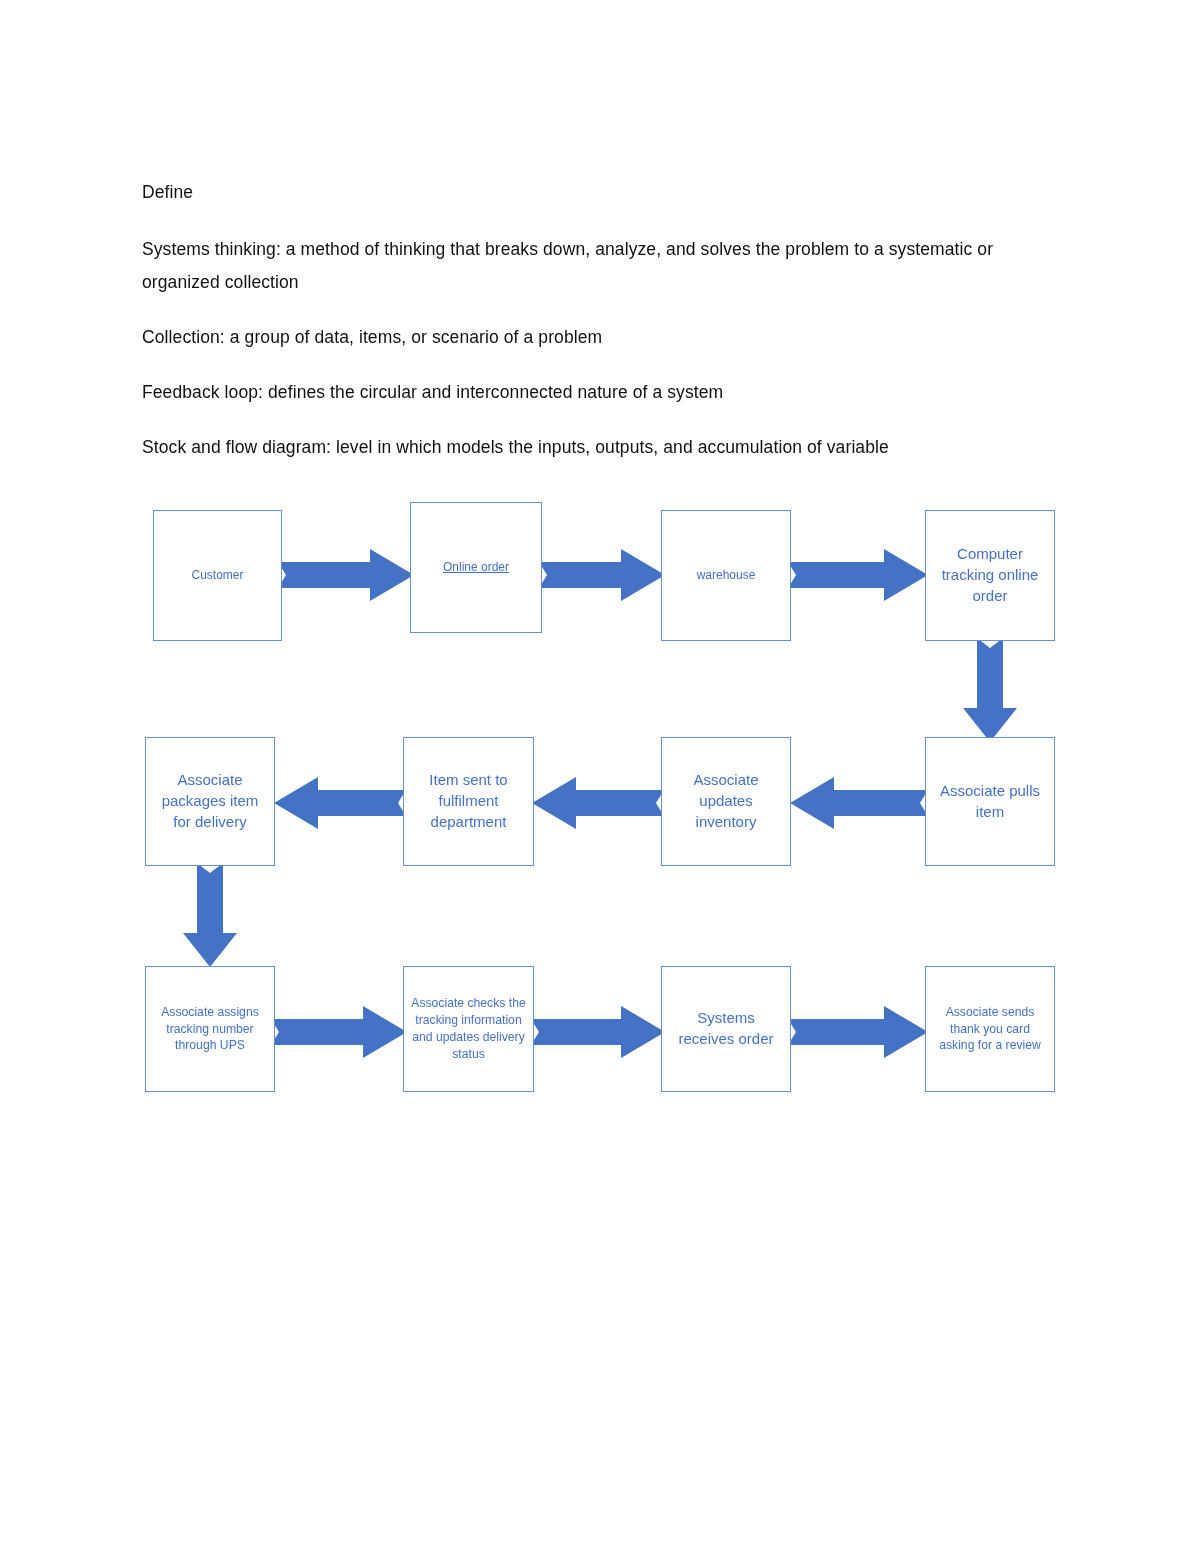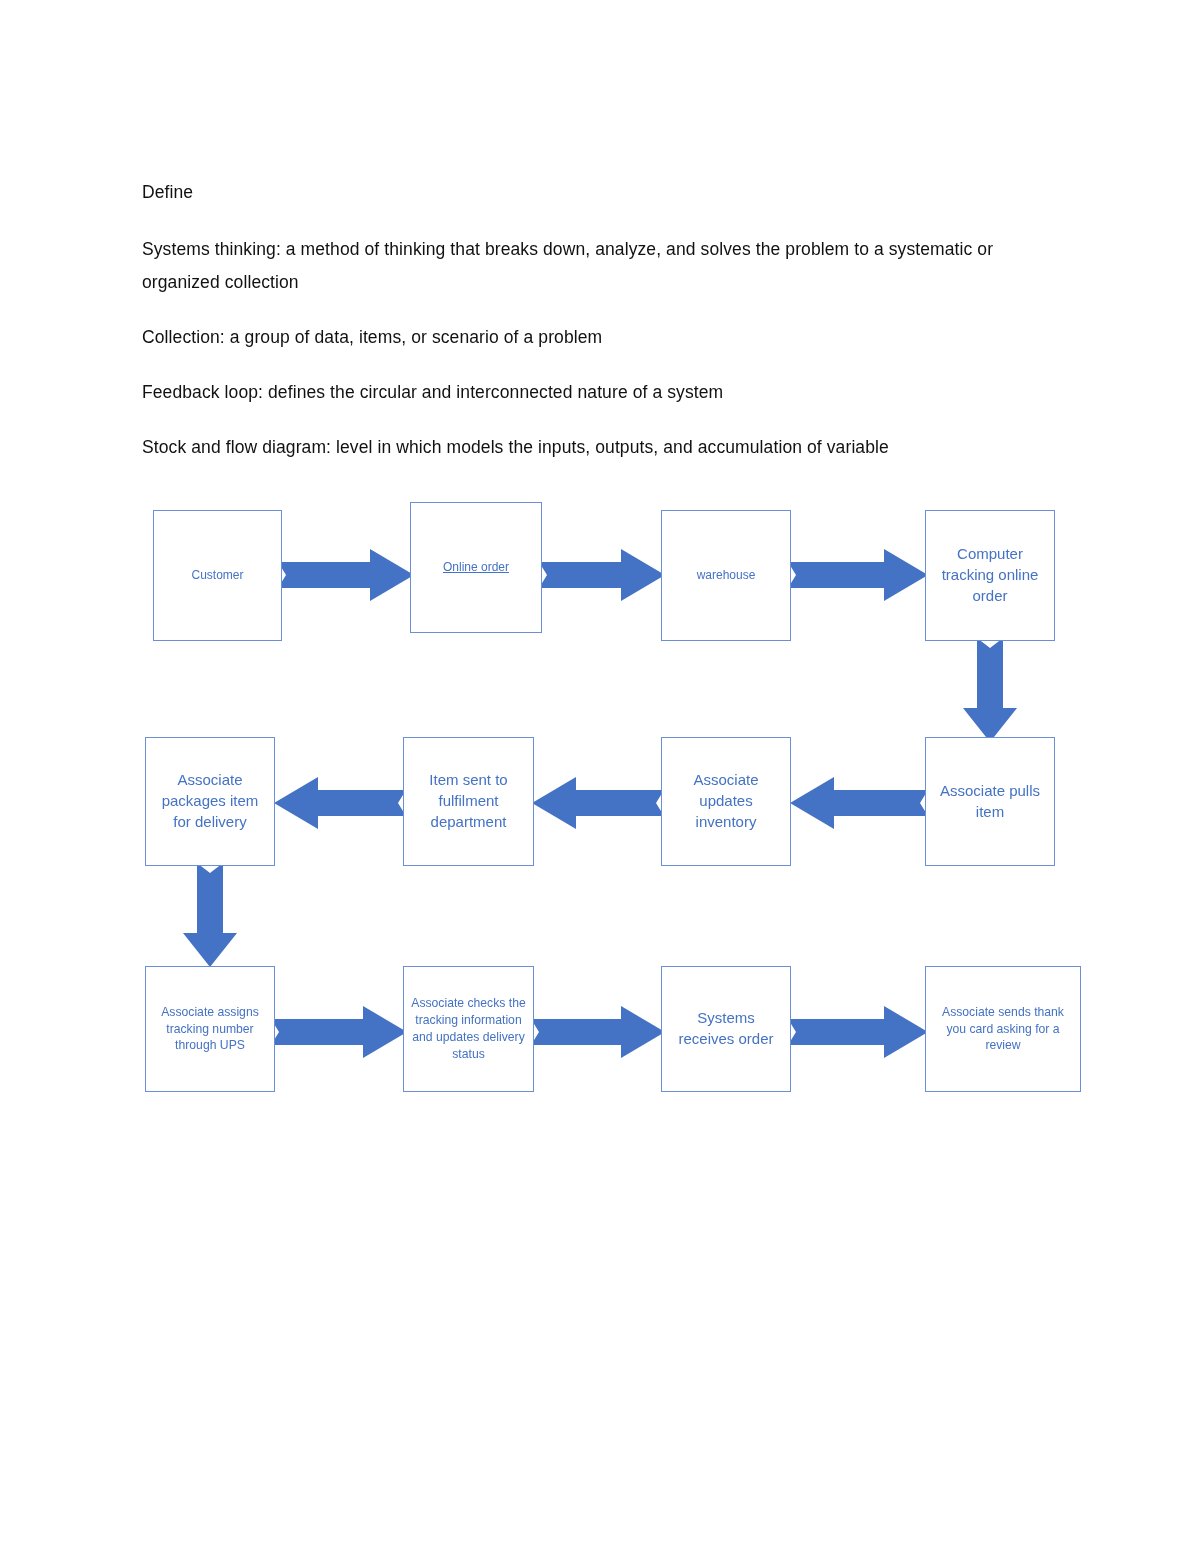--- a/index.html
+++ b/index.html
@@ -166,21 +166,21 @@
   </div>
 
   <div class="fc-box" style="left:403px; top:966px; width:131px; height:126px;">
     <span class="fc-label-sm">Associate checks the tracking information and updates delivery status</span>
   </div>
 
   <div class="fc-box" style="left:661px; top:966px; width:130px; height:126px;">
     <span class="fc-label-md">Systems receives order</span>
   </div>
 
-  <div class="fc-box" style="left:925px; top:966px; width:156px; height:126px;">
+  <div class="fc-box" style="left:925px; top:966px; width:130px; height:126px;">
     <span class="fc-label-sm">Associate sends thank you card asking for a review</span>
   </div>
 
   <div class="fc-arrow" style="left:271px; top:1006px; width:136px; height:52px;">
     <svg width="136" height="52" viewBox="0 0 136 52">
       <polygon points="0,13 8,26 0,39 92,39 92,52 136,26 92,0 92,13" fill="#4472C4"></polygon>
     </svg>
   </div>
   <div class="fc-arrow" style="left:531px; top:1006px; width:134px; height:52px;">
     <svg width="134" height="52" viewBox="0 0 134 52">

